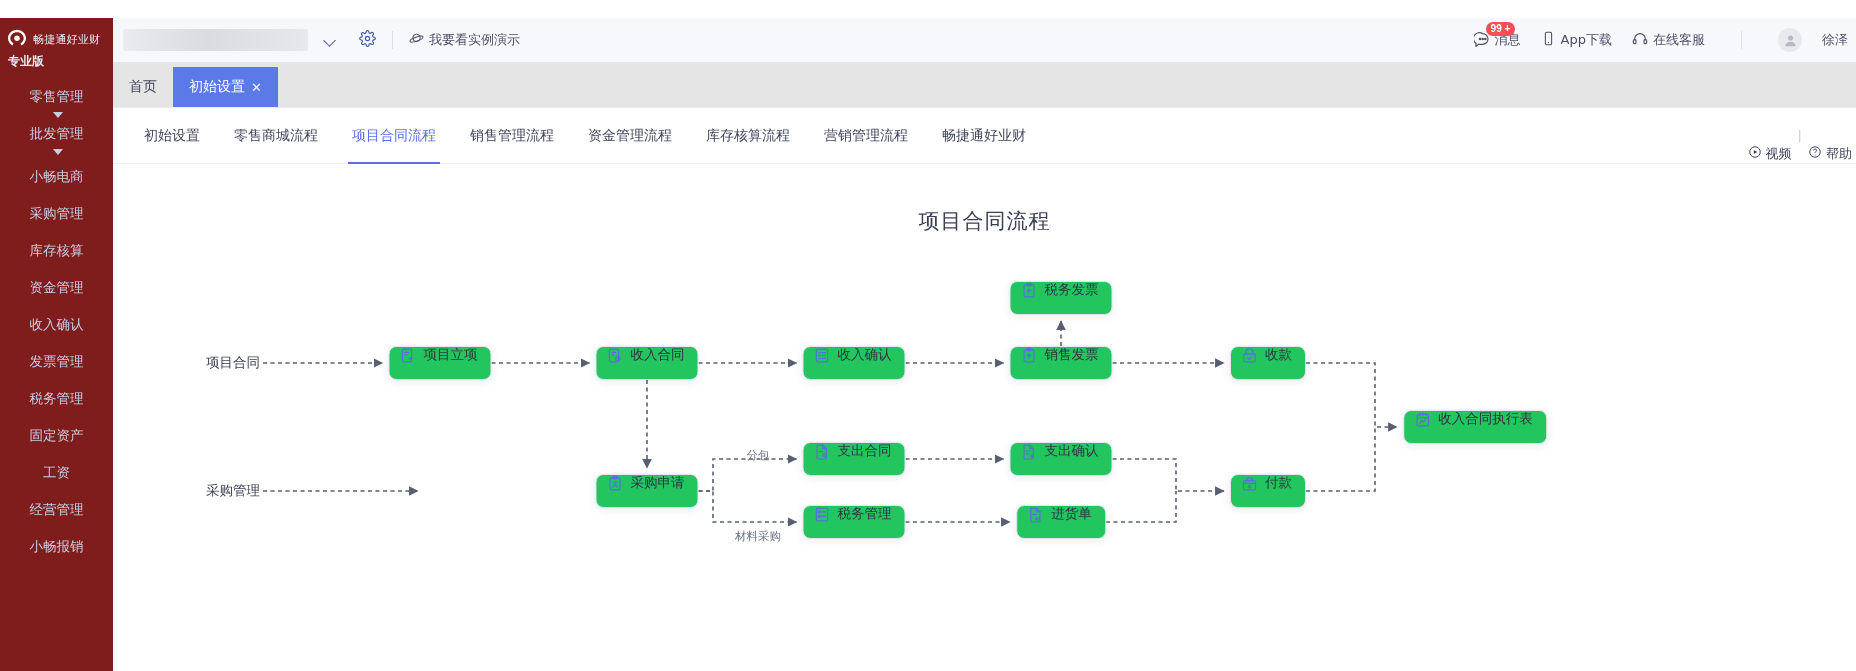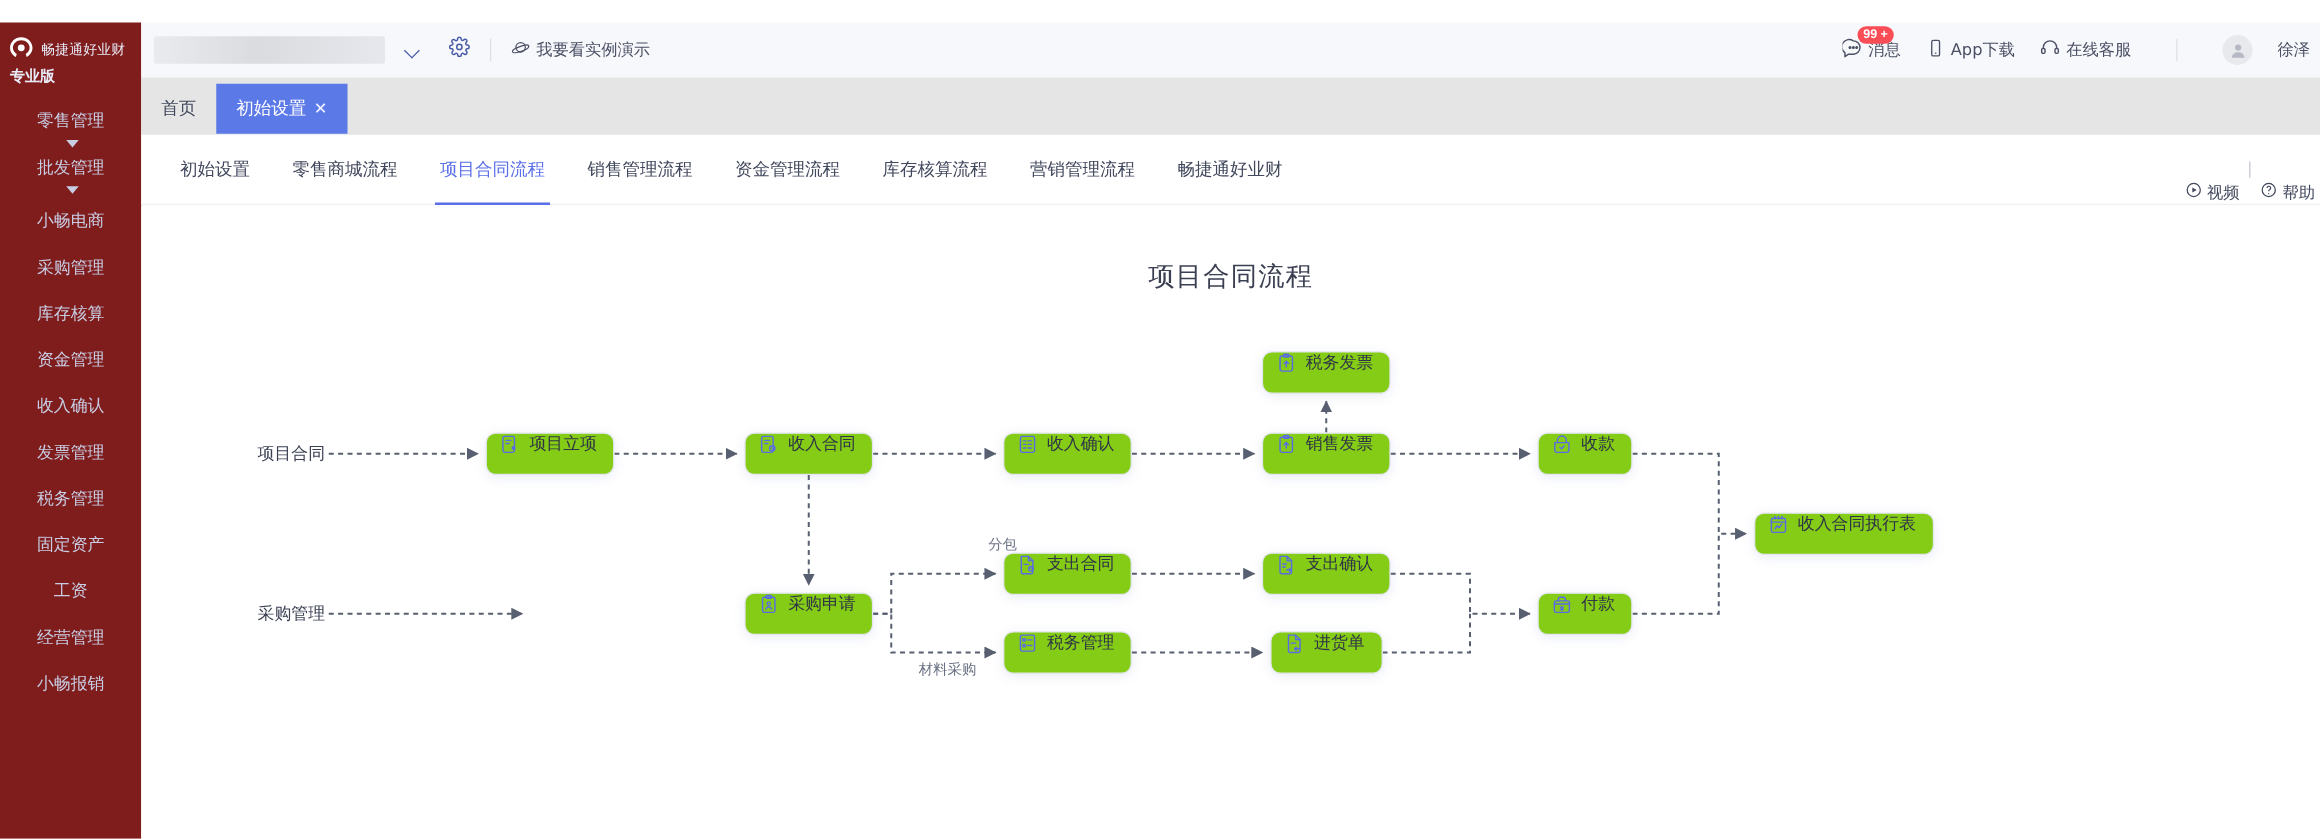--- a/index.html
+++ b/index.html
@@ -141,21 +141,21 @@
     transform: translateY(-50%);
   }
   .edge-label {
     position:absolute; font-size:11.5px; color:#6b7184;
     font-family:"DejaVu Sans",sans-serif; white-space:nowrap;
     transform: translate(-50%,-50%);
   }
 
   .node {
     position:absolute; height:34px; display:flex; align-items:center; gap:7px;
-    padding:0 13px 16px 10px; background:#84cc16; border:1px solid #e4e6ef;
+    padding:0 13px 16px 10px; background:#22c55e; border:1px solid #e4e6ef;
     border-radius:8px; box-shadow:0 2px 9px rgba(94,106,190,.13);
     font-size:13.5px; color:#2f3446; white-space:nowrap; cursor:pointer;
     font-family:"DejaVu Sans",sans-serif;
     transform: translate(-50%,-50%);
   }
   .node svg { flex:none; display:block; }
 </style>
 </head>
 <body>
 
@@ -356,21 +356,21 @@
           <path d="M792.5 357 H897" marker-end="url(#arw)"></path>
           <path d="M999.5 294 H1063 V326 H1111" marker-end="url(#arw)"></path>
           <path d="M993 357 H1063 V326"></path>
           <path d="M1193 198 H1262 V262 H1284" marker-end="url(#arw)"></path>
           <path d="M1193 326 H1262 V262"></path>
         </g>
     </svg>
     <div id="labels">
         <div class="row-label" style="left: 93px; top: 198px;">项目合同</div>
         <div class="row-label" style="left: 93px; top: 326px;">采购管理</div>
-        <div class="edge-label" style="left: 645px; top: 271px; margin-left: 44px;">分包</div>
+        <div class="edge-label" style="left: 645px; top: 290px;">分包</div>
         <div class="edge-label" style="left: 645px; top: 371px;">材料采购</div>
       </div>
     <div id="nodes">
         <div class="node" style="left: 327px; top: 198px;">
           <span>
             <svg width="17" height="17" viewBox="0 0 24 24" fill="none" stroke="#5b6ae8" stroke-width="1.6" stroke-linecap="round" stroke-linejoin="round">
               <rect x="4" y="3" width="13" height="18" rx="2"></rect>
               <line x1="7.5" y1="7.5" x2="13" y2="7.5"></line>
               <line x1="7.5" y1="11" x2="11" y2="11"></line>
               <circle cx="16" cy="16" r="2.3" fill="#5b6ae8" stroke="none"></circle>

